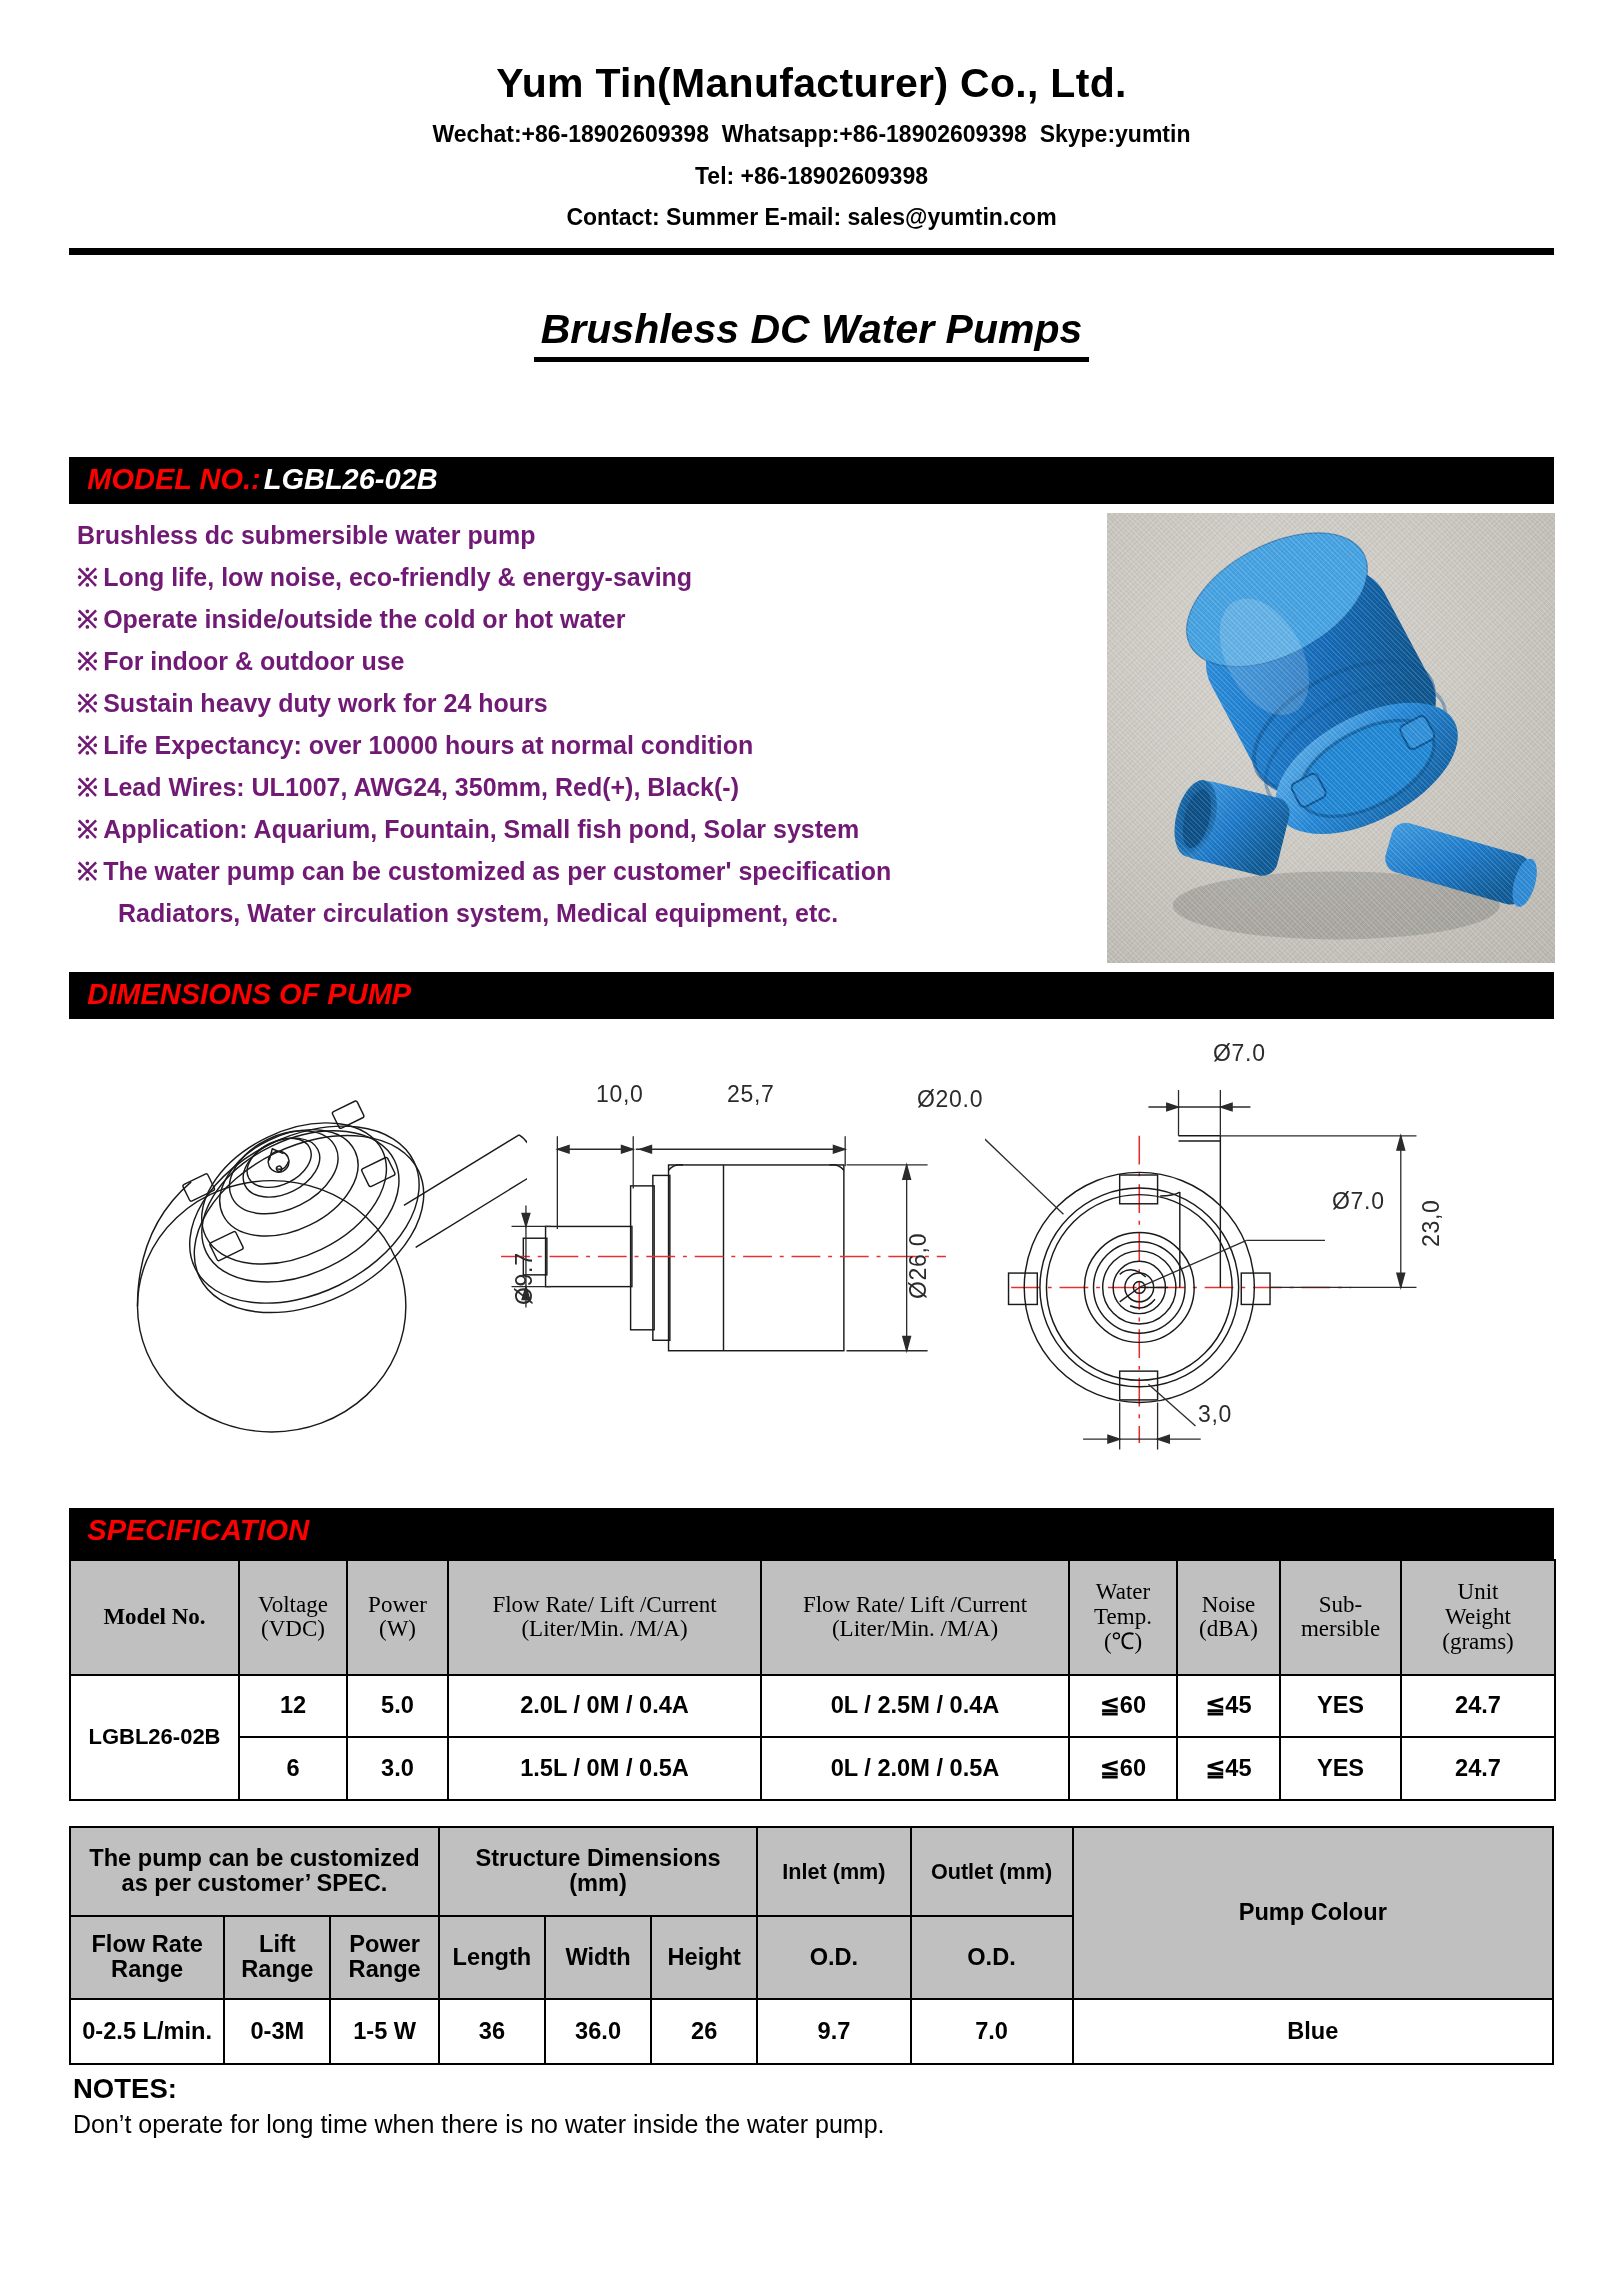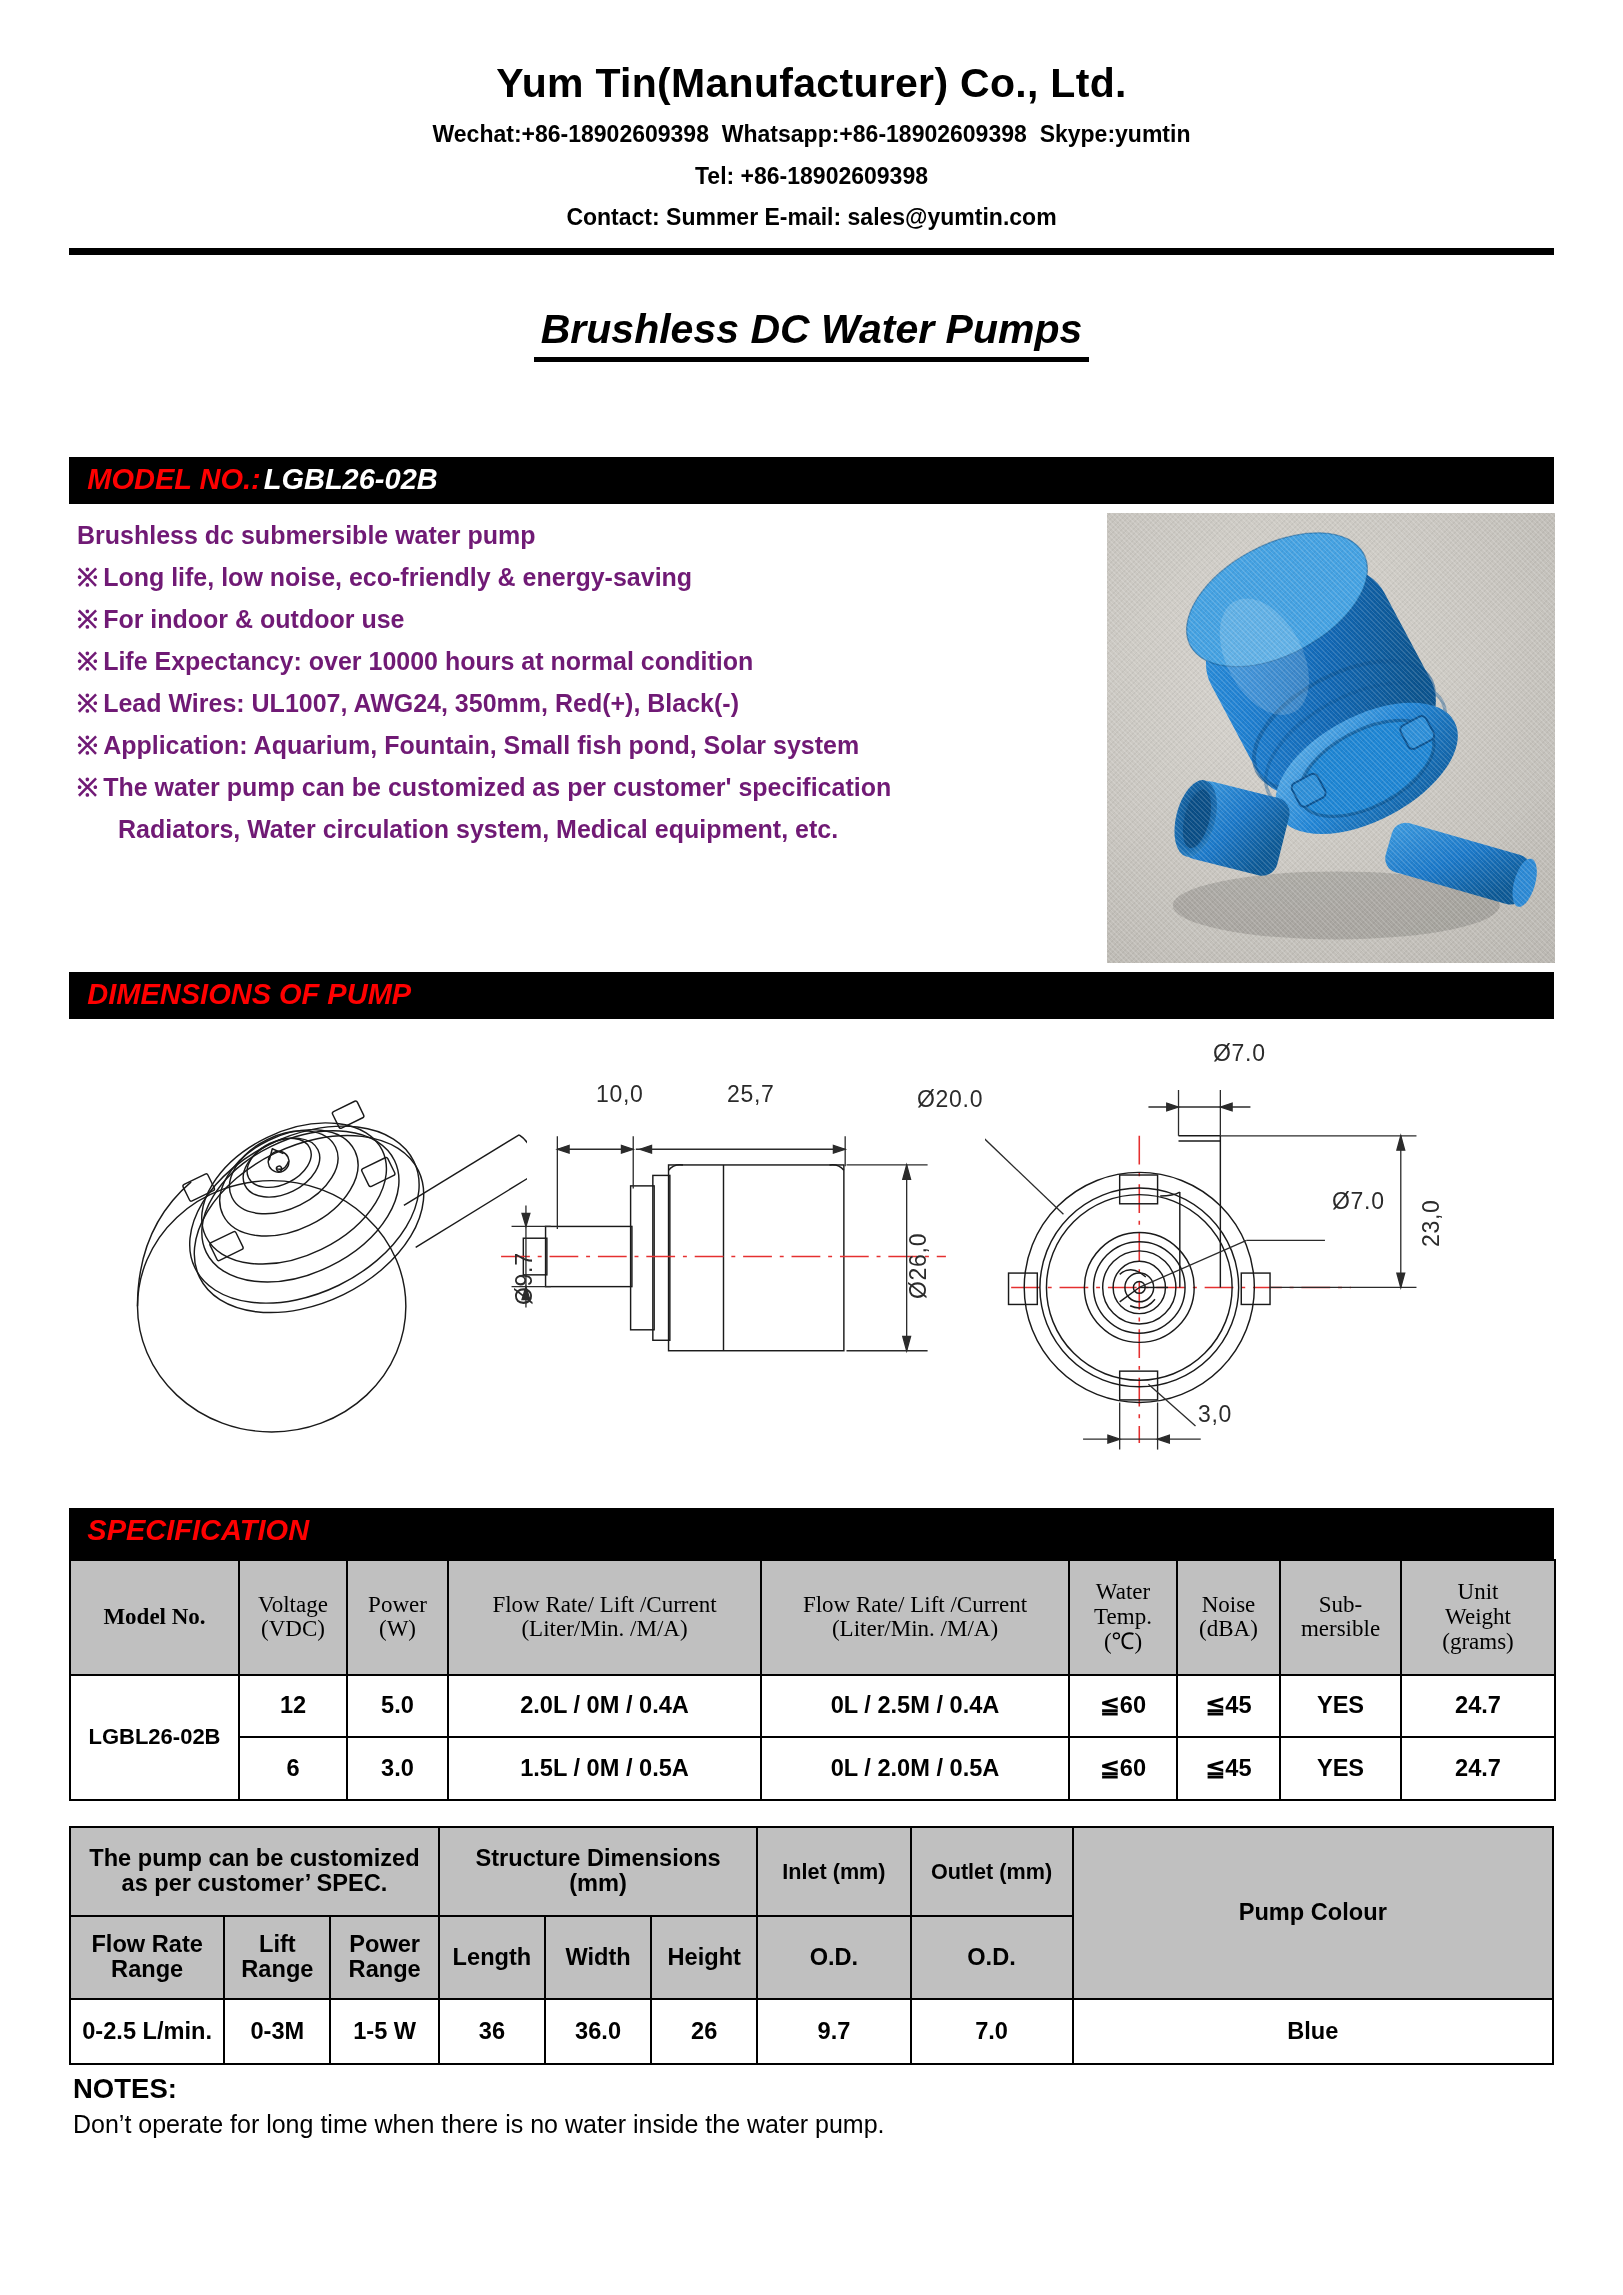--- a/index.html
+++ b/index.html
@@ -158,21 +158,27 @@
   </div>
 
   <div class="features">
     <div class="feat">
       <span>Brushless dc submersible water pump</span>
     </div>
     <div class="feat">
       <span class="mk">※</span><span>Long life, low noise, eco-friendly &amp; energy-saving</span>
     </div>
     <div class="feat">
+      <span class="mk">※</span><span>Operate inside/outside the cold or hot water</span>
+    </div>
+    <div class="feat">
       <span class="mk">※</span><span>For indoor &amp; outdoor use</span>
+    </div>
+    <div class="feat">
+      <span class="mk">※</span><span>Sustain heavy duty work for 24 hours</span>
     </div>
     <div class="feat">
       <span class="mk">※</span><span>Life Expectancy: over 10000 hours at normal condition</span>
     </div>
     <div class="feat">
       <span class="mk">※</span><span>Lead Wires: UL1007, AWG24, 350mm, Red(+), Black(-)</span>
     </div>
     <div class="feat">
       <span class="mk">※</span><span>Application: Aquarium, Fountain, Small fish pond, Solar system</span>
     </div>

